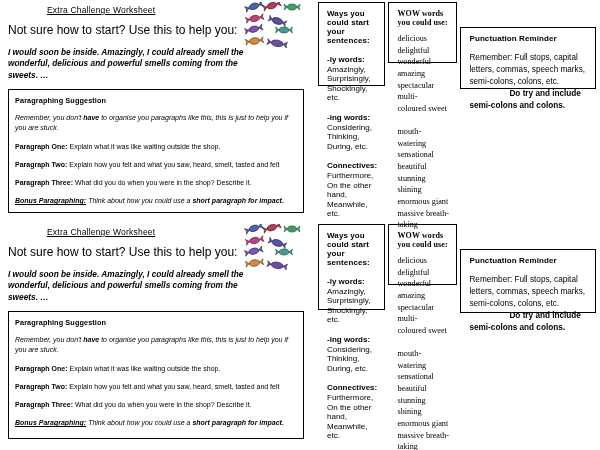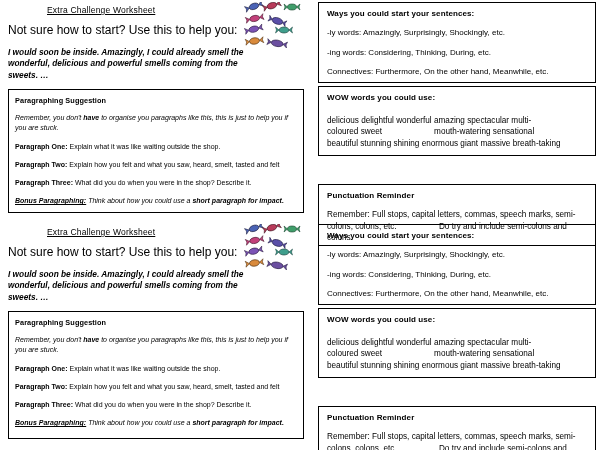--- a/index.html
+++ b/index.html
@@ -104,59 +104,58 @@
     text-decoration: underline;
   }
   .pb-bonus .emph { font-weight: bold; font-style: italic; }
 
   
   .right-col {
     width: 288px;
     box-sizing: border-box;
     padding: 2px 4px 0 6px;
     display: flex;
-    flex-direction: column;
     gap: 3px;
   }
   .rbox {
     border: 1px solid #000000;
     box-sizing: border-box;
     padding: 5px 7px 5px 8px;
   }
   .rbox-head {
     font-size: 8px;
     font-weight: bold;
     margin: 1px 0 0 0;
     letter-spacing: .1px;
   }
   .starters .row {
     font-size: 8px;
     margin-top: 10px;
     line-height: 1.2;
   }
-  .starters .row b { font-weight: normal; }
+  .starters .row b { font-weight: bold; }
   .starters { height: 84px; }
   .half.second .starters { height: 86px; }
 
-  .wow { height: 70px; }
+  .wow { height: 61px; font-family: Liberation Serif, serif; }
   .wow .wow-body {
     font-size: 8.2px;
     line-height: 1.42;
-    margin-top: 13px;
+    margin-top: 6px;
   }
   .wow .gap { display: inline-block; width: 52px; }
 
   .punct { height: 62px; margin-top: 25px; }
   .half.second .punct { height: 64px; }
   .punct .punct-body {
     font-size: 8.2px;
     line-height: 1.45;
     margin-top: 9px;
   }
-  .punct .punct-body b { font-weight: normal; padding-left: 40px; }
+  .punct .punct-body b { font-weight: bold; padding-left: 40px; }
 </style>
 </head>
 <body>
 
 <div class="page">
 
   <div class="half first">
 
     <div class="left-col">
       <div class="ws-title">Extra Challenge Worksheet</div>

